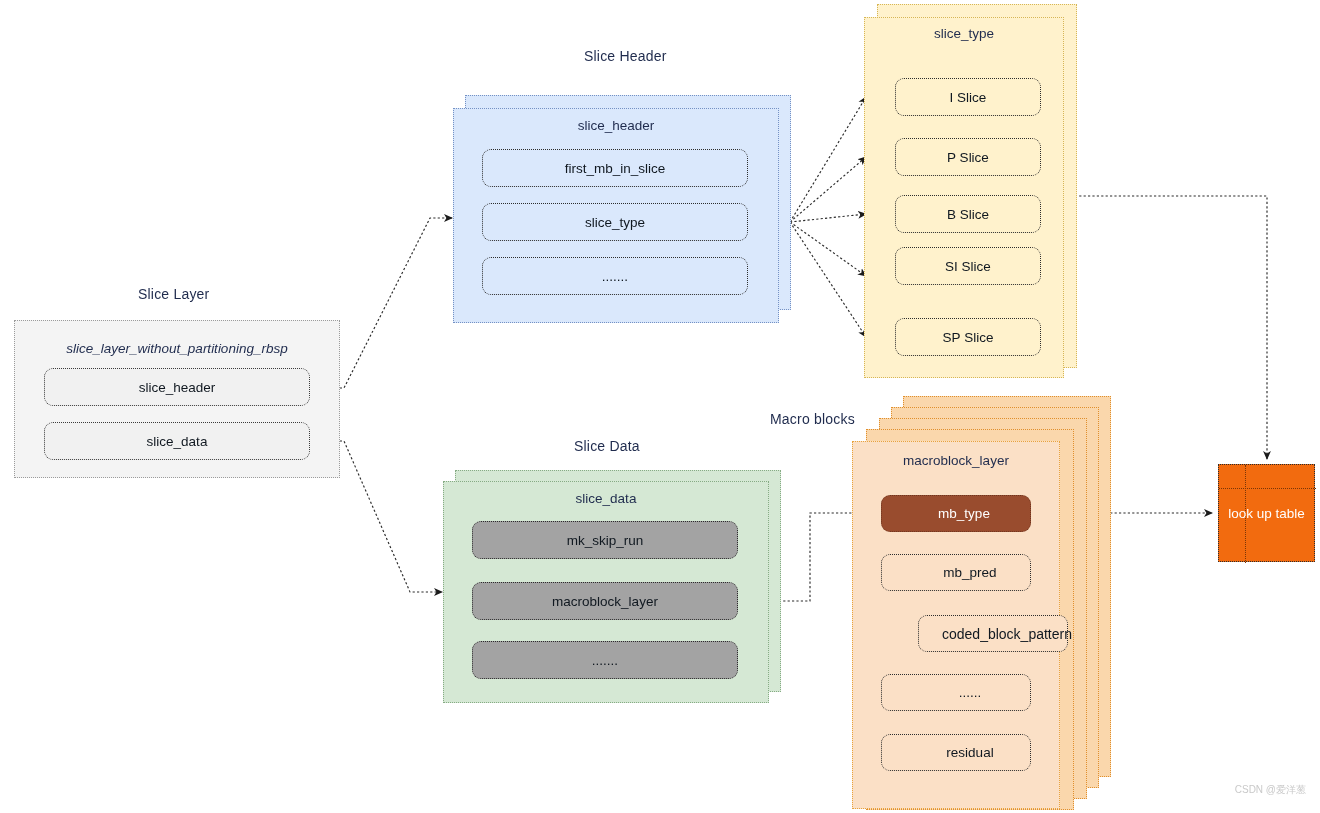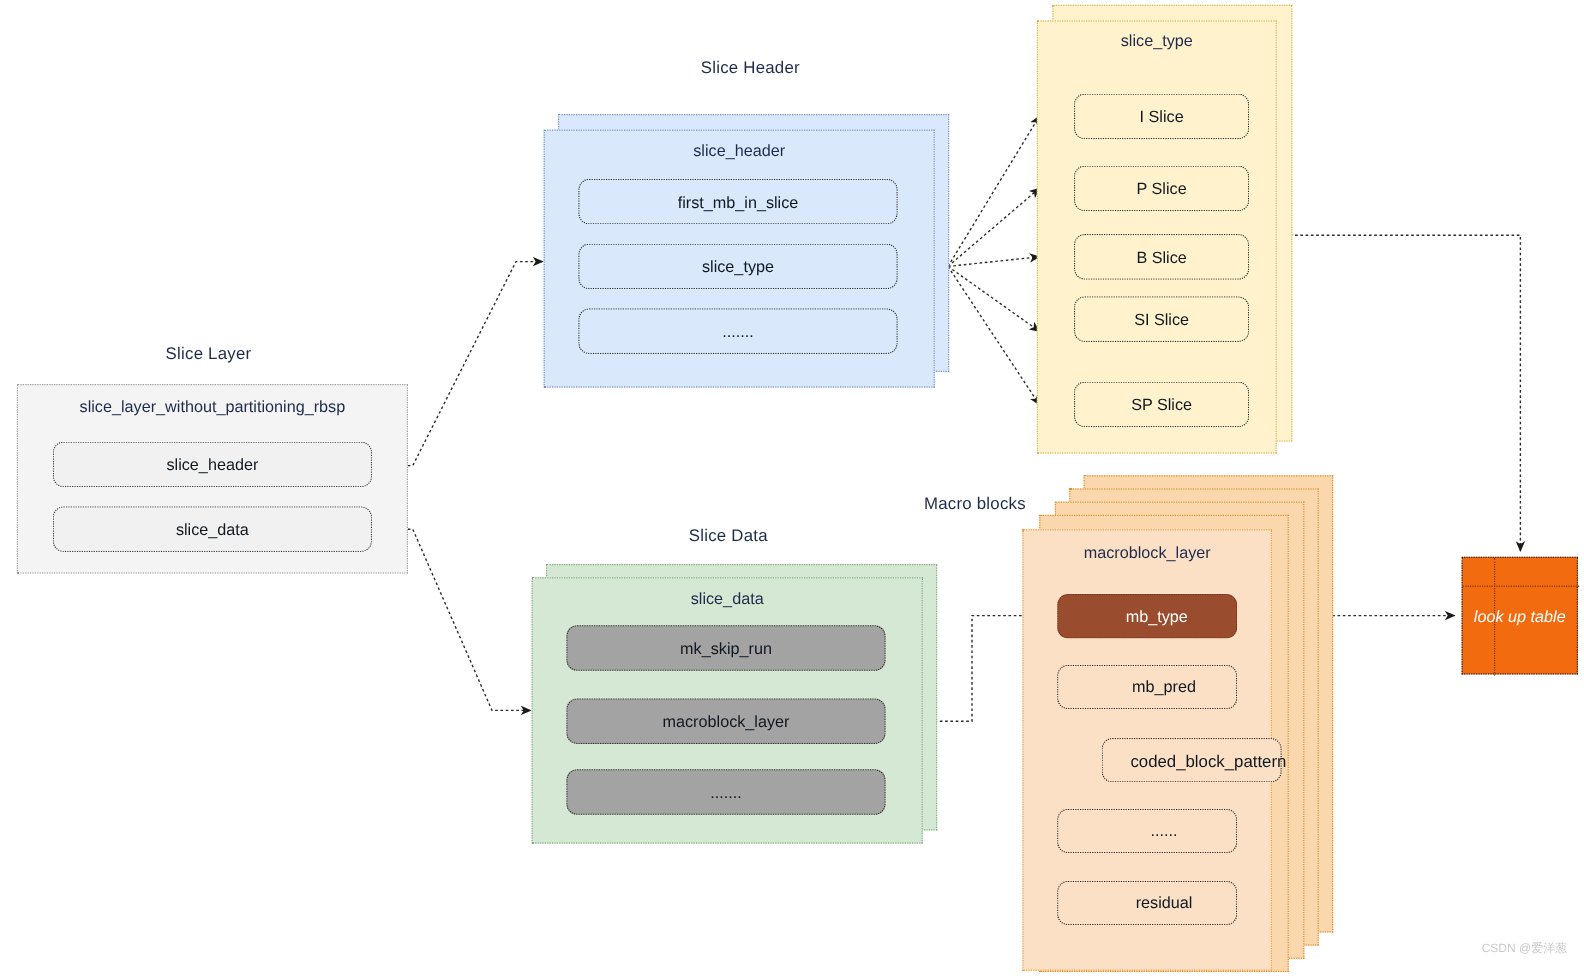--- a/index.html
+++ b/index.html
@@ -47,21 +47,20 @@
   
   .peach-panel{background:#fad7ac;border:1px dotted #e08f2c;}
   .peach-panel-front{background:#fbe0c6;border:1px dotted #e8a33d;}
   .peach-item{background:#fbe0c6;border:1px dotted #2c2c2c;padding-left:28px;}
   .brown-item{background:#994c2e;border:1px dotted #6d3620;color:#ffffff;padding-left:16px;}
 
   
   .lut{
     position:absolute;box-sizing:border-box;background:#f26b0f;
     border:1px dotted #2b2b2b;
-    font-style:italic;
   }
   .lut-label{
     position:absolute;left:0;right:0;text-align:center;color:#ffffff;
     font-size:13.5px;white-space:nowrap;
   }
   .lut-vline{position:absolute;border-left:1px dotted #7a3608;}
   .lut-hline{position:absolute;border-top:1px dotted #7a3608;}
 
   .watermark{
     position:absolute;right:14px;bottom:16px;color:#c9c9c9;font-size:10px;
@@ -98,21 +97,21 @@
 
       <path d="M748,601 L810,601 L810,513 L880,513" marker-end="url(#arrow)"></path>
 
       <path d="M1031,513 L1212,513" marker-end="url(#arrow)"></path>
     </g>
   </svg>
 
   <div class="section-title" style="left:138px;top:286px;">Slice Layer</div>
 
   <div class="panel grey-panel" style="left:14px;top:320px;width:326px;height:158px;">
-    <div class="panel-title" style="top:10px;">slice_layer_without_partitioning_rbsp</div>
+    <div class="panel-title" style="top:20px;font-style:italic;">slice_layer_without_partitioning_rbsp</div>
   </div>
   <div class="item grey-item" style="left:44px;top:368px;width:266px;height:38px;">slice_header</div>
   <div class="item grey-item" style="left:44px;top:422px;width:266px;height:38px;">slice_data</div>
 
   <div class="section-title" style="left:584px;top:48px;">Slice Header</div>
 
   <div class="panel blue-panel" style="left:465px;top:95px;width:326px;height:215px;"></div>
   <div class="panel blue-panel" style="left:453px;top:108px;width:326px;height:215px;">
     <div class="panel-title" style="top:9px;">slice_header</div>
   </div>

